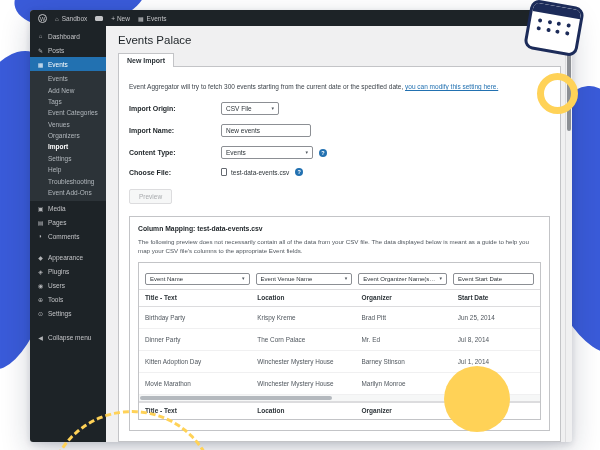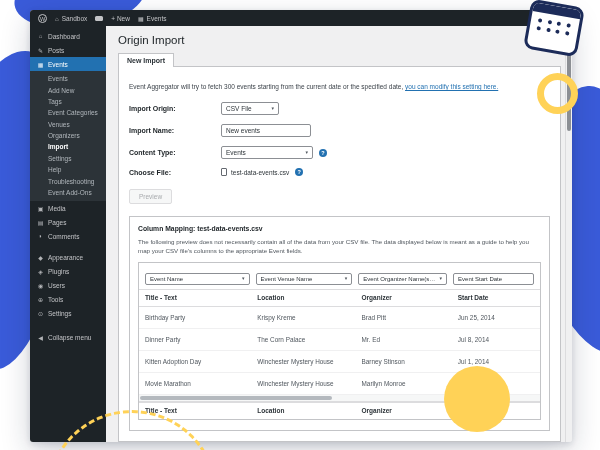--- a/index.html
+++ b/index.html
@@ -201,21 +201,21 @@
           <span class="ic ic-settings"></span>
           <span>Settings</span>
         </div>
         <div class="mi collapse">
           <span class="ic ic-collapse"></span>
           <span>Collapse menu</span>
         </div>
       </div>
 
       <div class="main">
-        <div class="page-title">Origin Import</div>
+        <div class="page-title">Events Palace</div>
         <div class="tabs">
           <div class="tab">New Import</div>
         </div>
         <div class="panel">
 
           <div class="notice"><span>Event Aggregator will try to fetch 300 events starting from the current date or the specified date, </span><span class="link">you can modify this setting here.</span></div>
 
           <div class="frow">
             <span class="flabel">Import Origin:</span>
             <span class="sel w-origin">

